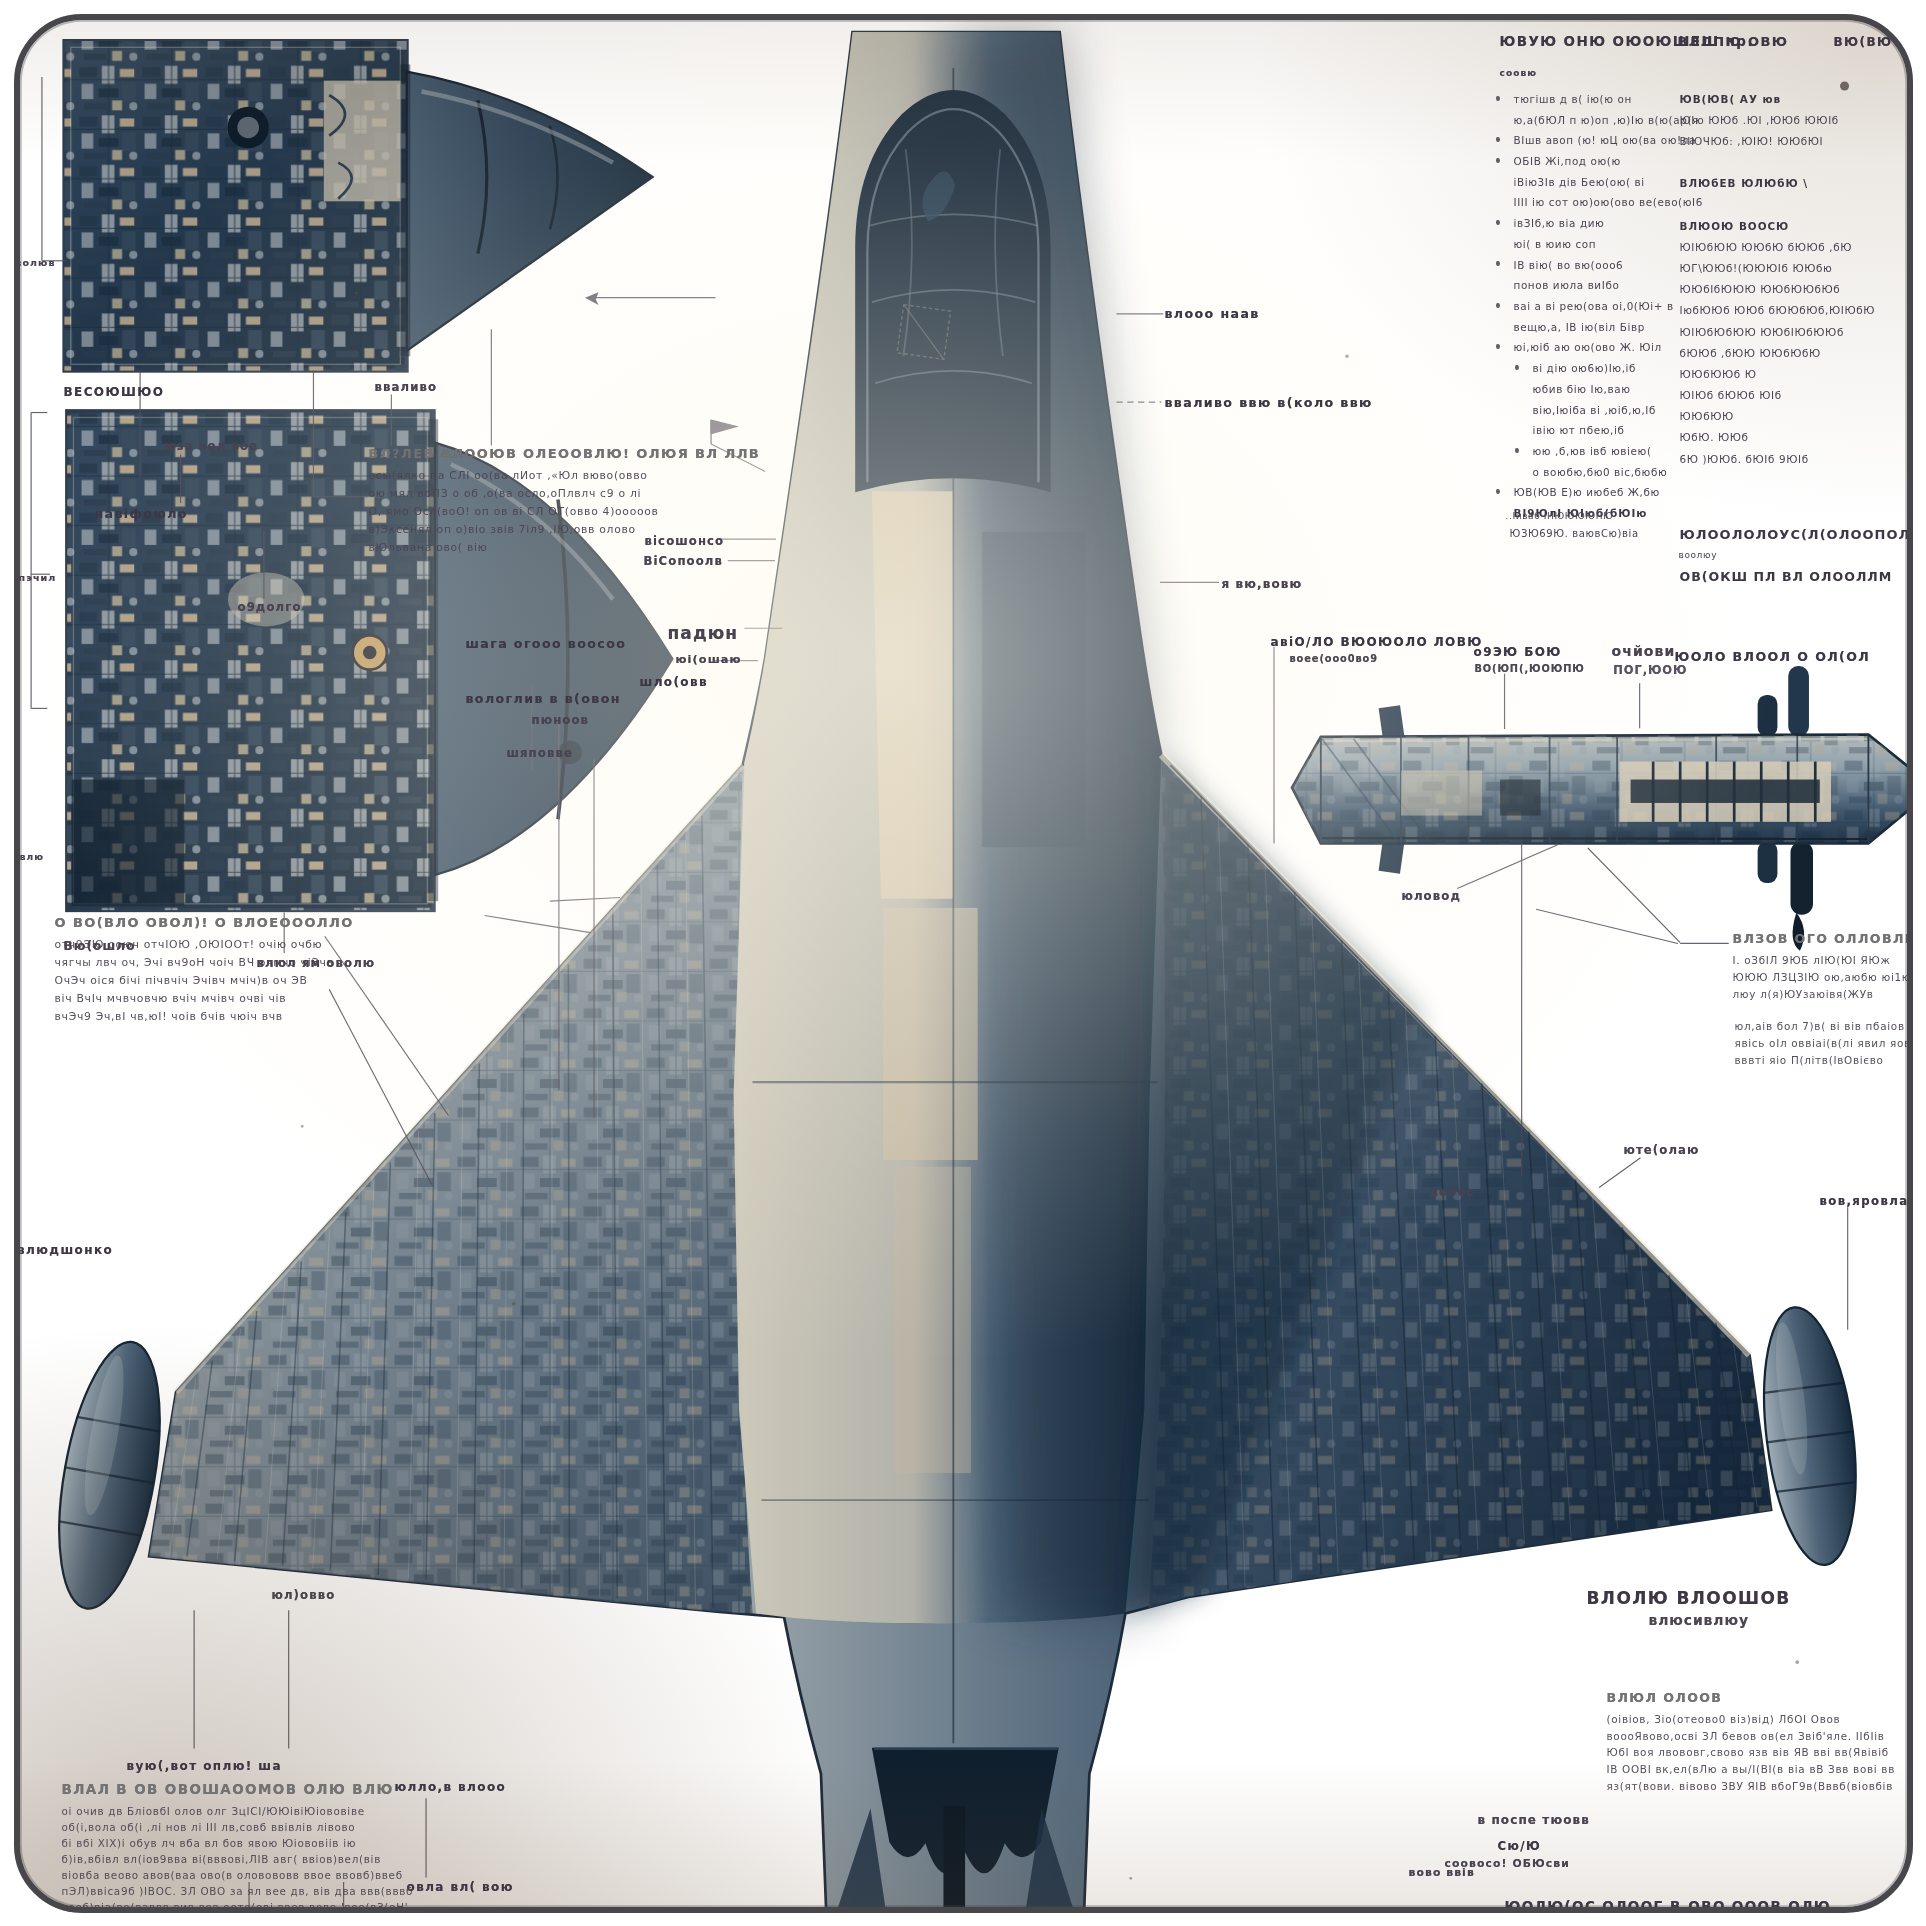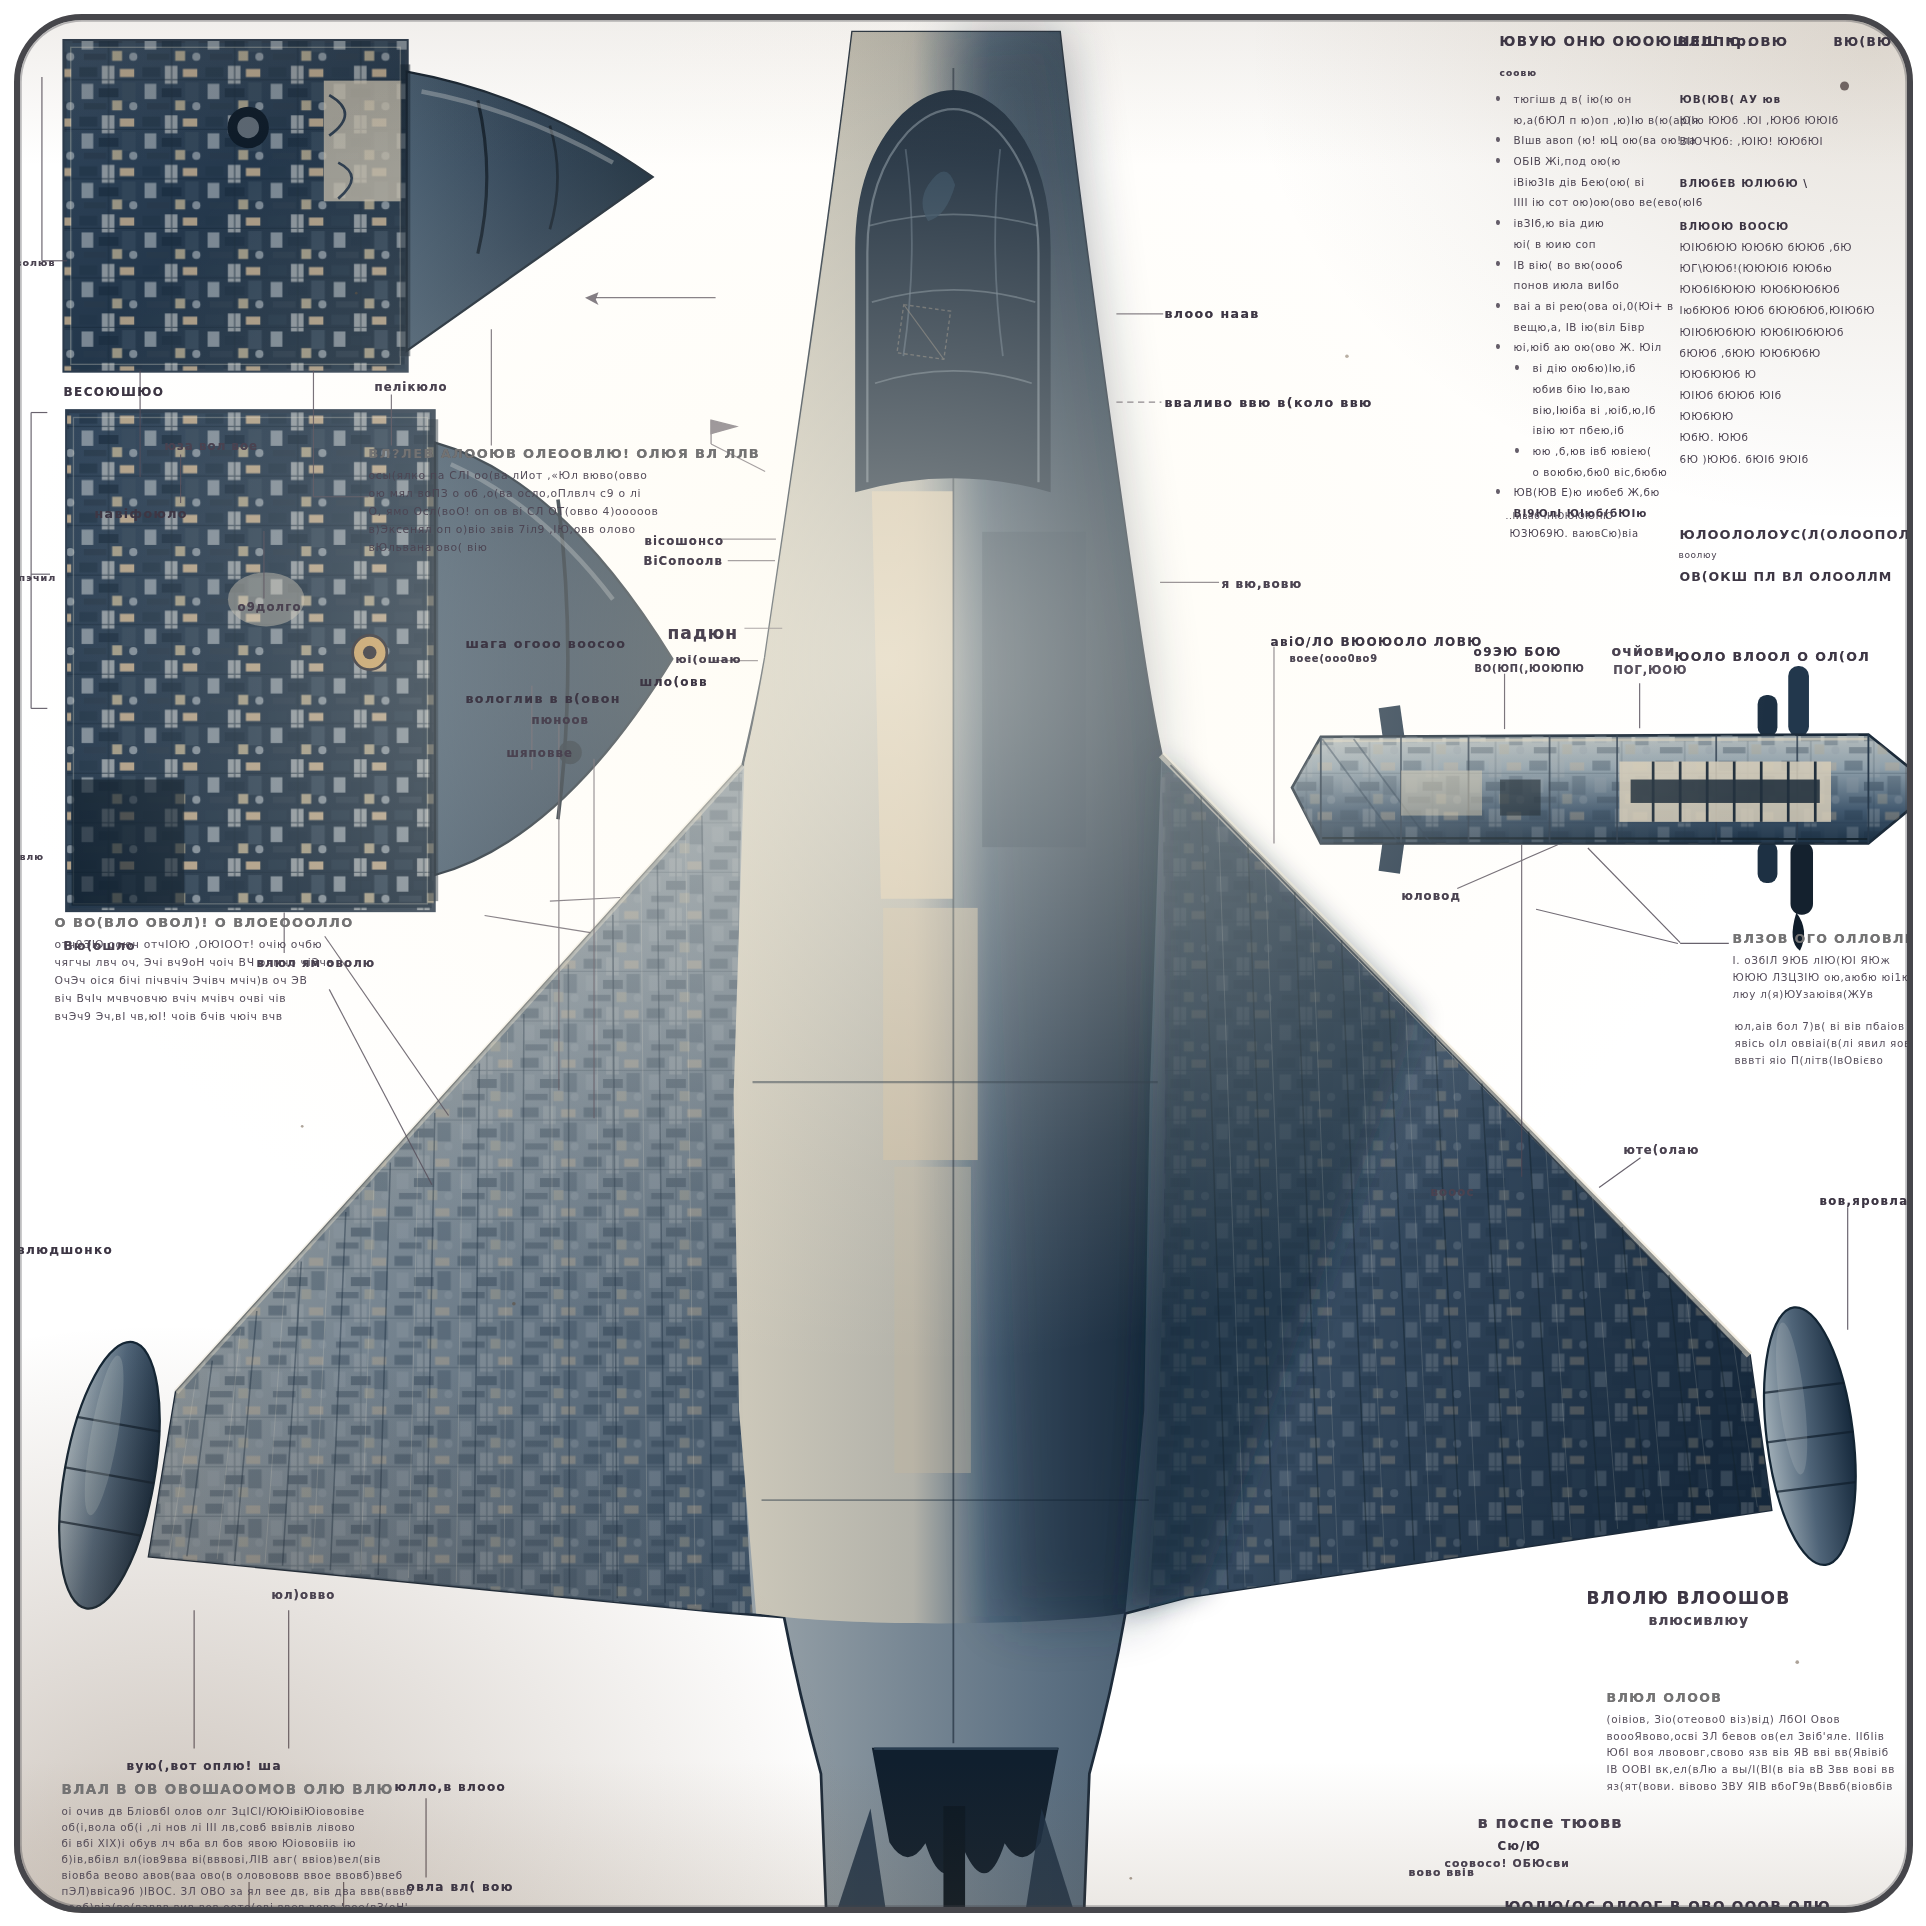--- a/index.html
+++ b/index.html
@@ -370,21 +370,21 @@
         <path d="M1268,630 L1298,618 L1292,634 L1298,646 Z"></path>
       </g>
     </svg>
 
     <div id="labels">
         <div class="callout" style="left: 1.8px; top: 243px; font-size: 9.5px;">волюв</div>
         <div class="callout b" style="left: 50px; top: 371px; font-size: 12px;">ВЕСОЮШЮО</div>
         <div class="callout" style="left: 151px; top: 425px; font-size: 11.7px;">юза вол вое</div>
         <div class="callout b" style="left: 81px; top: 492px; font-size: 12.6px;">навіфоюло</div>
         <div class="callout" style="left: 224px; top: 586px; font-size: 11.7px;">о9долго</div>
-        <div class="callout" style="left: 361px; top: 366px; font-size: 11.7px;">пелікюло</div>
+        <div class="callout" style="left: 361px; top: 366px; font-size: 11.7px;">вваливо</div>
         <div class="callout b" style="left: 452px; top: 622px; font-size: 12.6px;">шага огооо воосоо</div>
         <div class="callout b" style="left: 452px; top: 677px; font-size: 12.6px;">вологлив в в(овон</div>
         <div class="callout" style="left: 630px; top: 540px; font-size: 11.7px;">ВіСопоолв</div>
         <div class="callout" style="left: 662px; top: 639px; font-size: 11.3px;">юі(ошаю</div>
         <div class="callout" style="left: 5px; top: 558px; font-size: 9.5px;">пэчил</div>
         <div class="callout" style="left: 6.3px; top: 838px; font-size: 9px;">влю</div>
         <div class="callout" style="left: 50px; top: 925px; font-size: 12px;">Вю(ошло</div>
         <div class="callout" style="left: 243px; top: 942px; font-size: 11.7px;">влюл ям оволю</div>
         <div class="callout" style="left: 631px; top: 520px; font-size: 11.7px;">вісошонсо</div>
         <div class="callout" style="left: 654px; top: 609px; font-size: 17px;">падюн</div>
@@ -401,21 +401,21 @@
         <div class="callout" style="left: 1388px; top: 875px; font-size: 11.7px;">юловод</div>
         <div class="callout" style="left: 1417px; top: 1171px; font-size: 11.7px;">вооос</div>
         <div class="callout" style="left: 1610px; top: 1129px; font-size: 11.7px;">юте(олаю</div>
         <div class="callout b" style="left: 1806px; top: 1180px; font-size: 11.7px;">вов,яровла</div>
         <div class="callout b" style="left: 3.6px; top: 1229px; font-size: 12px;">влюдшонко</div>
         <div class="callout" style="left: 258px; top: 1574px; font-size: 11.7px;">юл)овво</div>
         <div class="callout b" style="left: 113px; top: 1745px; font-size: 12px;">вую(,вот оплю! ша</div>
         <div class="callout b" style="left: 381px; top: 1766px; font-size: 12px;">юлло,в влооо</div>
         <div class="callout b" style="left: 393px; top: 1866px; font-size: 12px;">овла вл( вою</div>
         <div class="callout b" style="left: 1573px; top: 1574px; font-size: 17px;">ВЛОЛЮ ВЛООШОВ<span class="sub" style="margin-left: 62px;">влюсивлюу</span></div>
-        <div class="callout" style="left: 1464px; top: 1799px; font-size: 16px;">в поспе тюовв</div>
+        <div class="callout" style="left: 1464px; top: 1799px; font-size: 12px;">в поспе тюовв</div>
         <div class="callout b" style="left: 1484px; top: 1825px; font-size: 11.7px;">Сю/Ю</div>
         <div class="callout" style="left: 1431px; top: 1843px; font-size: 10.8px;">соовосо! ОБЮсви</div>
         <div class="callout" style="left: 1395px; top: 1852px; font-size: 10.8px;">вово ввів</div>
         <div class="callout b" style="left: 1491px; top: 1884px; font-size: 13.5px;">ЮОЛЮ(ОС ОЛООГ,В,ОВО ОООВ ОЛЮ</div>
         <div class="block" style="left: 355px; top: 432px;">
           <div class="bh" style="font-size: 13px;">ВЛ?ЛЕВ АЛООЮВ ОЛЕООВЛЮ! ОЛЮЯ ВЛ ЛЛВ</div>
           <div class="ln" style="font-size: 10.8px; line-height: 18px;">осы(ялко па СЛІ оо(ва лИот ,«Юл вюво(овво</div>
           <div class="ln" style="font-size: 10.8px; line-height: 18px;">ою мял воПЗ о об ,о(ва осло,оПлвлч с9 о лі</div>
           <div class="ln" style="font-size: 10.8px; line-height: 18px;">О, ямо Осл(воО! оп ов  ві СЛ ОТ(овво 4)ооооов</div>
           <div class="ln" style="font-size: 10.8px; line-height: 18px;">в)Эксенял  оп  о)віо звів 7іл9 ,ІЮ,овв олово</div>

